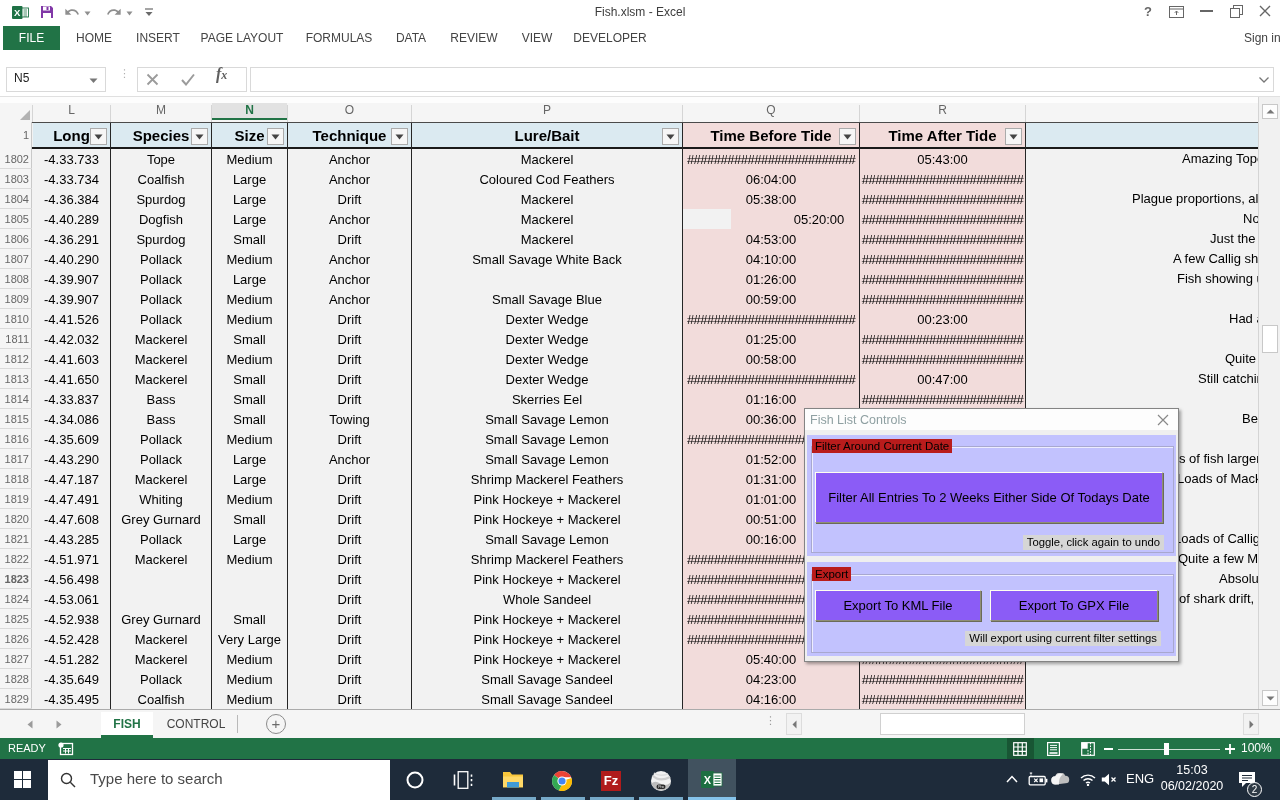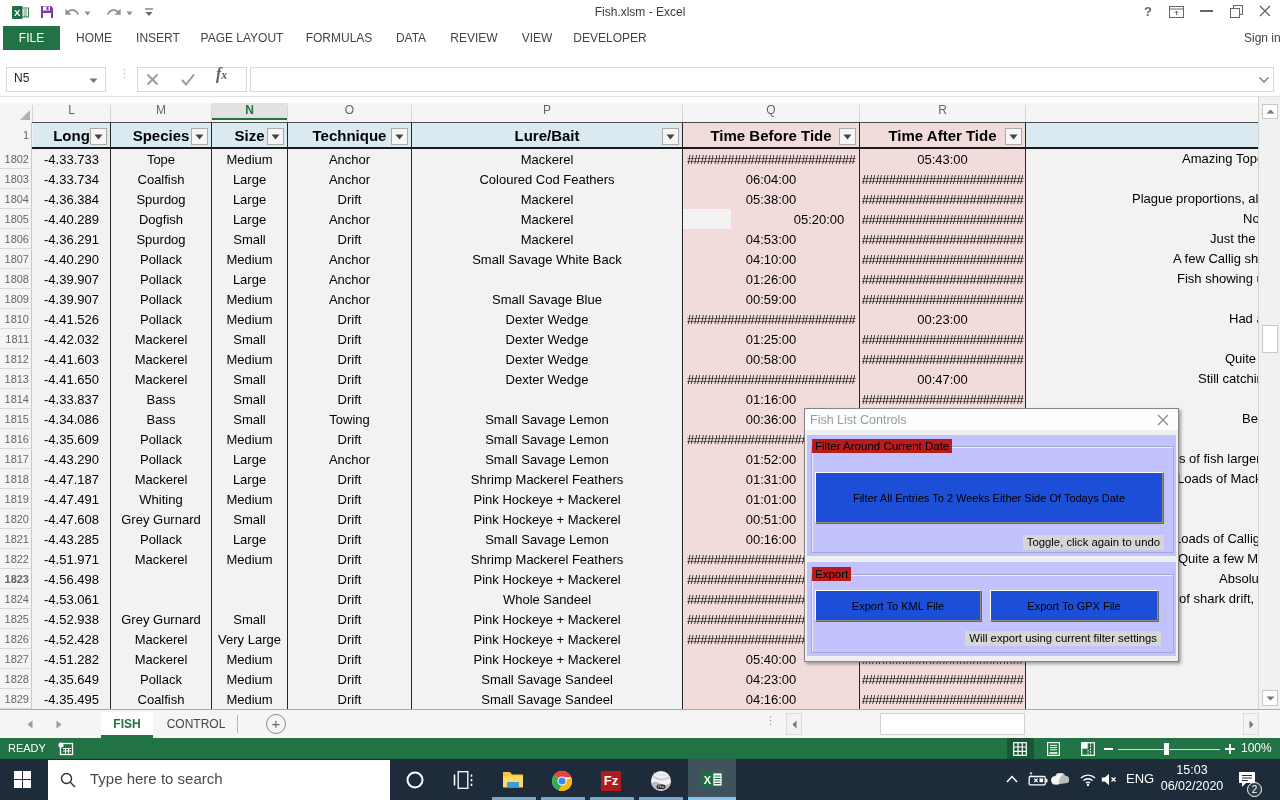--- a/index.html
+++ b/index.html
@@ -20,21 +20,21 @@
 #vscroll{position:absolute;left:1258px;top:97px;width:22px;height:612px;background:#f1f1f1;border-left:1px solid #d4d4d4;}
 .sbox{position:absolute;background:#fdfdfd;border:1px solid #c8c8c8;display:flex;align-items:center;justify-content:center;}
 #tabbar{position:absolute;left:0;top:709px;width:1280px;height:29px;background:#f5f5f5;border-top:1px solid #ababab;}
 #status{position:absolute;left:0;top:738px;width:1280px;height:21px;background:#217346;color:#fff;}
 #taskbar{position:absolute;left:0;top:759px;width:1280px;height:41px;background:#1e2b3a;}
 .tray{color:#fff;font-size:13px;}
 #dialog{position:absolute;left:804px;top:408px;width:375px;height:254px;background:#efefef;border:1px solid #848484;box-shadow:2px 2px 3px rgba(0,0,0,0.35);}
 .lav{position:absolute;background:#c2c2fe;}
 .gbox{position:absolute;border:1px solid #a8a8cf;box-shadow:inset 1px 1px 0 rgba(255,255,255,.7);}
 .glab{position:absolute;background:#b91c1c;font-size:11.5px;color:#000;padding:0 3px;line-height:14px;}
-.ybtn{position:absolute;background:#1d4ed8;border-top:1px solid #fffff0;border-left:1px solid #fffff0;border-right:1px solid #8f8f75;border-bottom:1px solid #8f8f75;box-shadow:1px 1px 0 #6a6a58;display:flex;align-items:center;justify-content:center;font-size:11px;color:#000;}
+.ybtn{position:absolute;background:#8b5cf6;border-top:1px solid #fffff0;border-left:1px solid #fffff0;border-right:1px solid #8f8f75;border-bottom:1px solid #8f8f75;box-shadow:1px 1px 0 #6a6a58;display:flex;align-items:center;justify-content:center;font-size:13px;color:#000;}
 .dlab{position:absolute;background:#d6d6d6;font-size:11.3px;color:#000;white-space:nowrap;line-height:15px;padding:0 4px;}
 </style></head><body>
 <div id="titlebar">
 <svg class="abs" style="left:12px;top:4px" width="17" height="17" viewBox="0 0 17 17">
       <rect x="0" y="2" width="10.5" height="13" rx="1" fill="#1e7145"></rect>
       <rect x="10" y="4" width="6.5" height="9" fill="#fff" stroke="#1e7145" stroke-width="0.9"></rect>
       <path d="M11.5 6h3.5M11.5 8h3.5M11.5 10h3.5M11.5 12h3.5" stroke="#1e7145" stroke-width="0.8"></path>
       <text x="5.2" y="12.2" font-size="9.5" font-weight="bold" fill="#fff" text-anchor="middle" font-family="Liberation Sans">X</text>
     </svg>
 <svg class="abs" style="left:40px;top:5px" width="14" height="14" viewBox="0 0 14 14">
@@ -293,20 +293,21 @@
 <div class="cell" style="left:412px;top:272px;width:270px;height:20px;">Dexter Wedge</div>
 <div class="cell hash" style="left:683px;top:272px;width:176px;height:20px;background:#f2dcdb;">#########################</div>
 <div class="cell" style="left:860px;top:272px;width:165px;height:20px;background:#f2dcdb;">00:47:00</div>
 <div class="abs" style="left:1198px;top:272px;height:20px;line-height:20px;font-size:13px;white-space:nowrap;">Still catching fish</div>
 <div class="rownum" style="top:292px;height:20px;line-height:20px;">1814</div>
 <div class="abs" style="left:0;top:311px;width:32px;height:1px;background:#dadada;"></div>
 <div class="cell" style="left:33px;top:292px;width:77px;height:20px;">-4.33.837</div>
 <div class="cell" style="left:111px;top:292px;width:100px;height:20px;">Bass</div>
 <div class="cell" style="left:212px;top:292px;width:75px;height:20px;">Small</div>
 <div class="cell" style="left:288px;top:292px;width:123px;height:20px;">Drift</div>
+<div class="cell" style="left:412px;top:292px;width:270px;height:20px;">Skerries Eel</div>
 <div class="cell" style="left:683px;top:292px;width:176px;height:20px;background:#f2dcdb;">01:16:00</div>
 <div class="cell hash" style="left:860px;top:292px;width:165px;height:20px;background:#f2dcdb;">########################</div>
 <div class="rownum" style="top:312px;height:20px;line-height:20px;">1815</div>
 <div class="abs" style="left:0;top:331px;width:32px;height:1px;background:#dadada;"></div>
 <div class="cell" style="left:33px;top:312px;width:77px;height:20px;">-4.34.086</div>
 <div class="cell" style="left:111px;top:312px;width:100px;height:20px;">Bass</div>
 <div class="cell" style="left:212px;top:312px;width:75px;height:20px;">Small</div>
 <div class="cell" style="left:288px;top:312px;width:123px;height:20px;">Towing</div>
 <div class="cell" style="left:412px;top:312px;width:270px;height:20px;">Small Savage Lemon</div>
 <div class="cell" style="left:683px;top:312px;width:176px;height:20px;background:#f2dcdb;">00:36:00</div>

